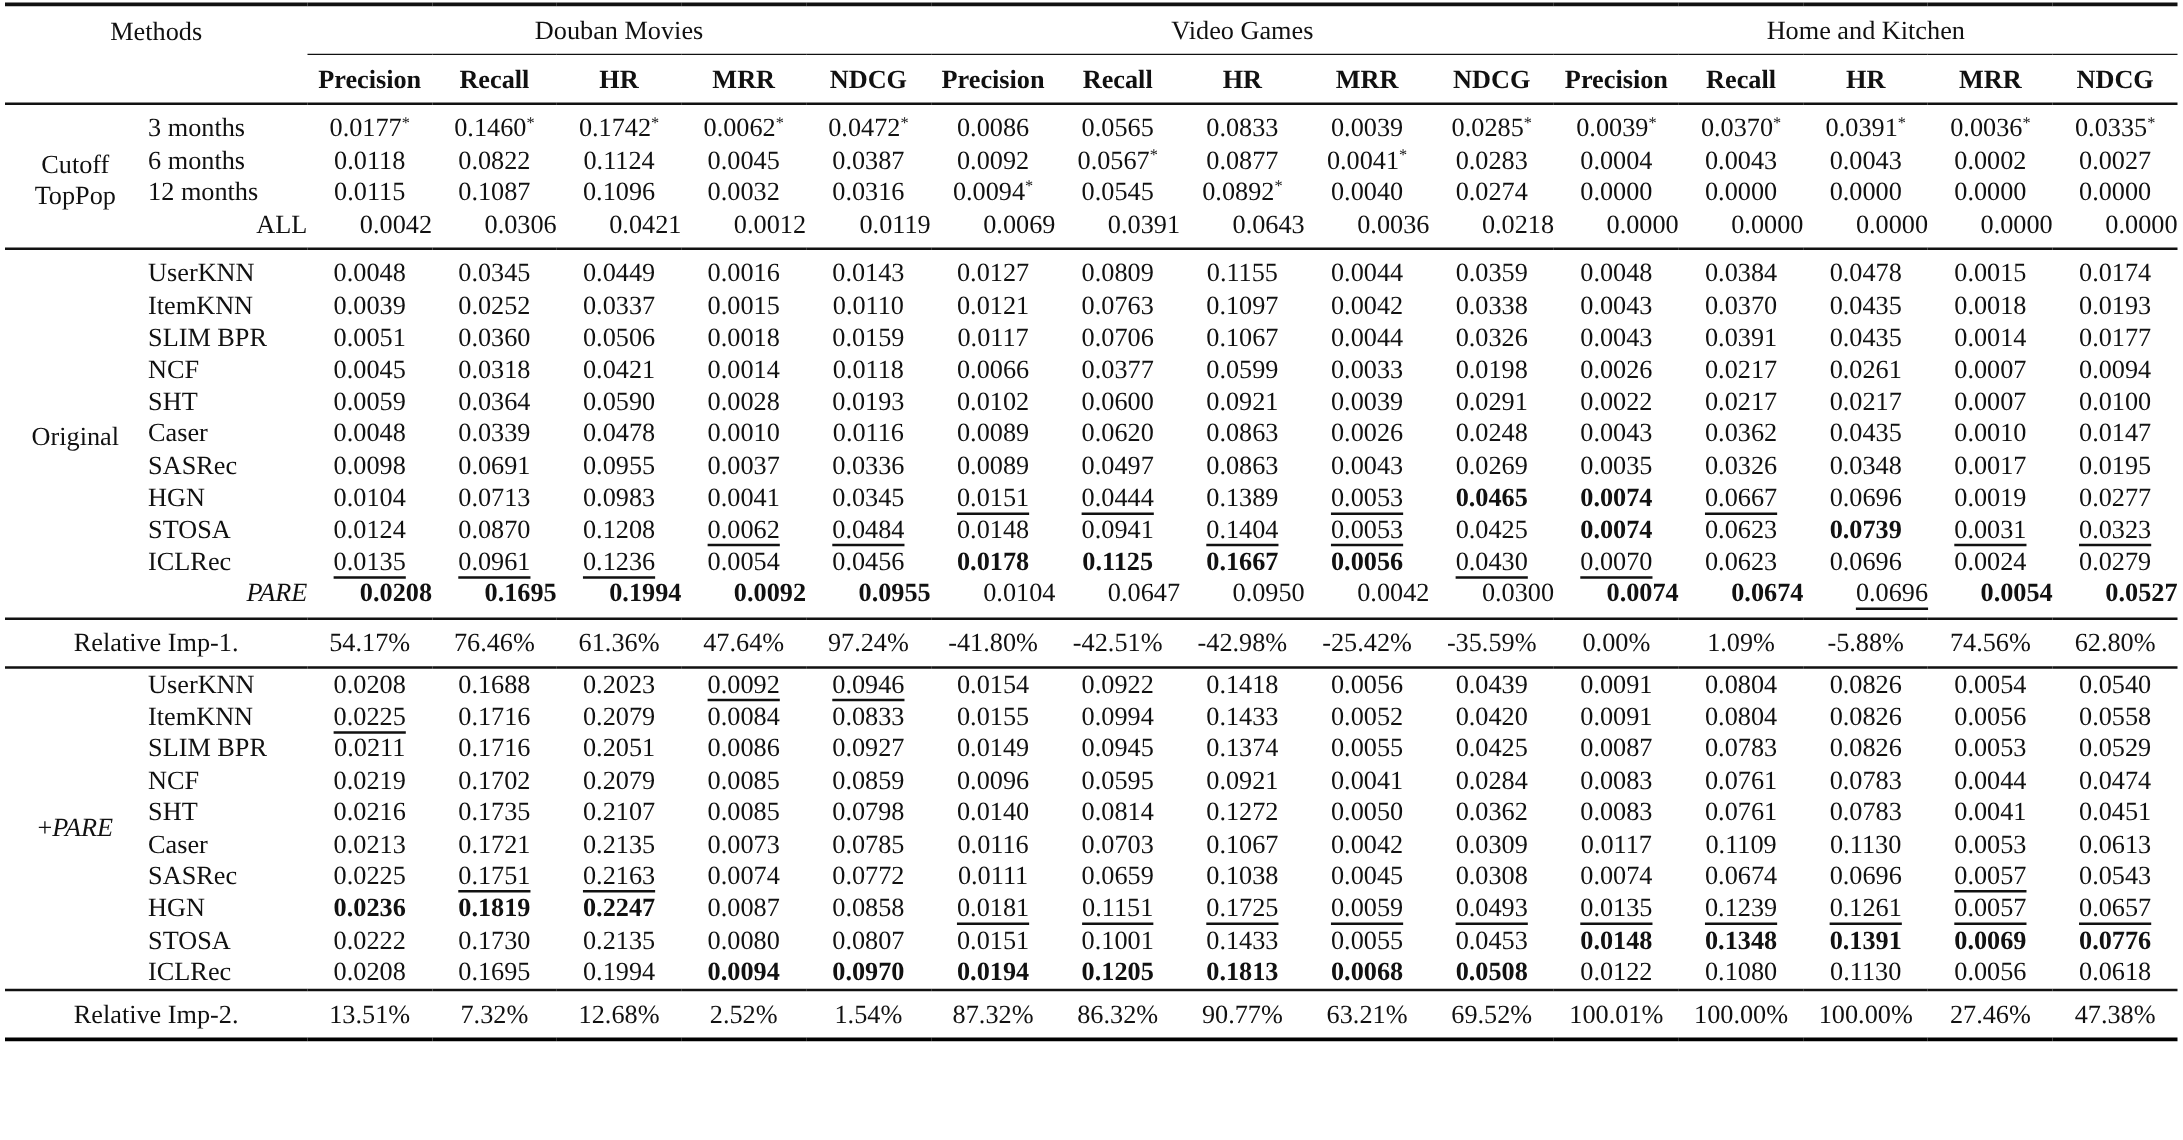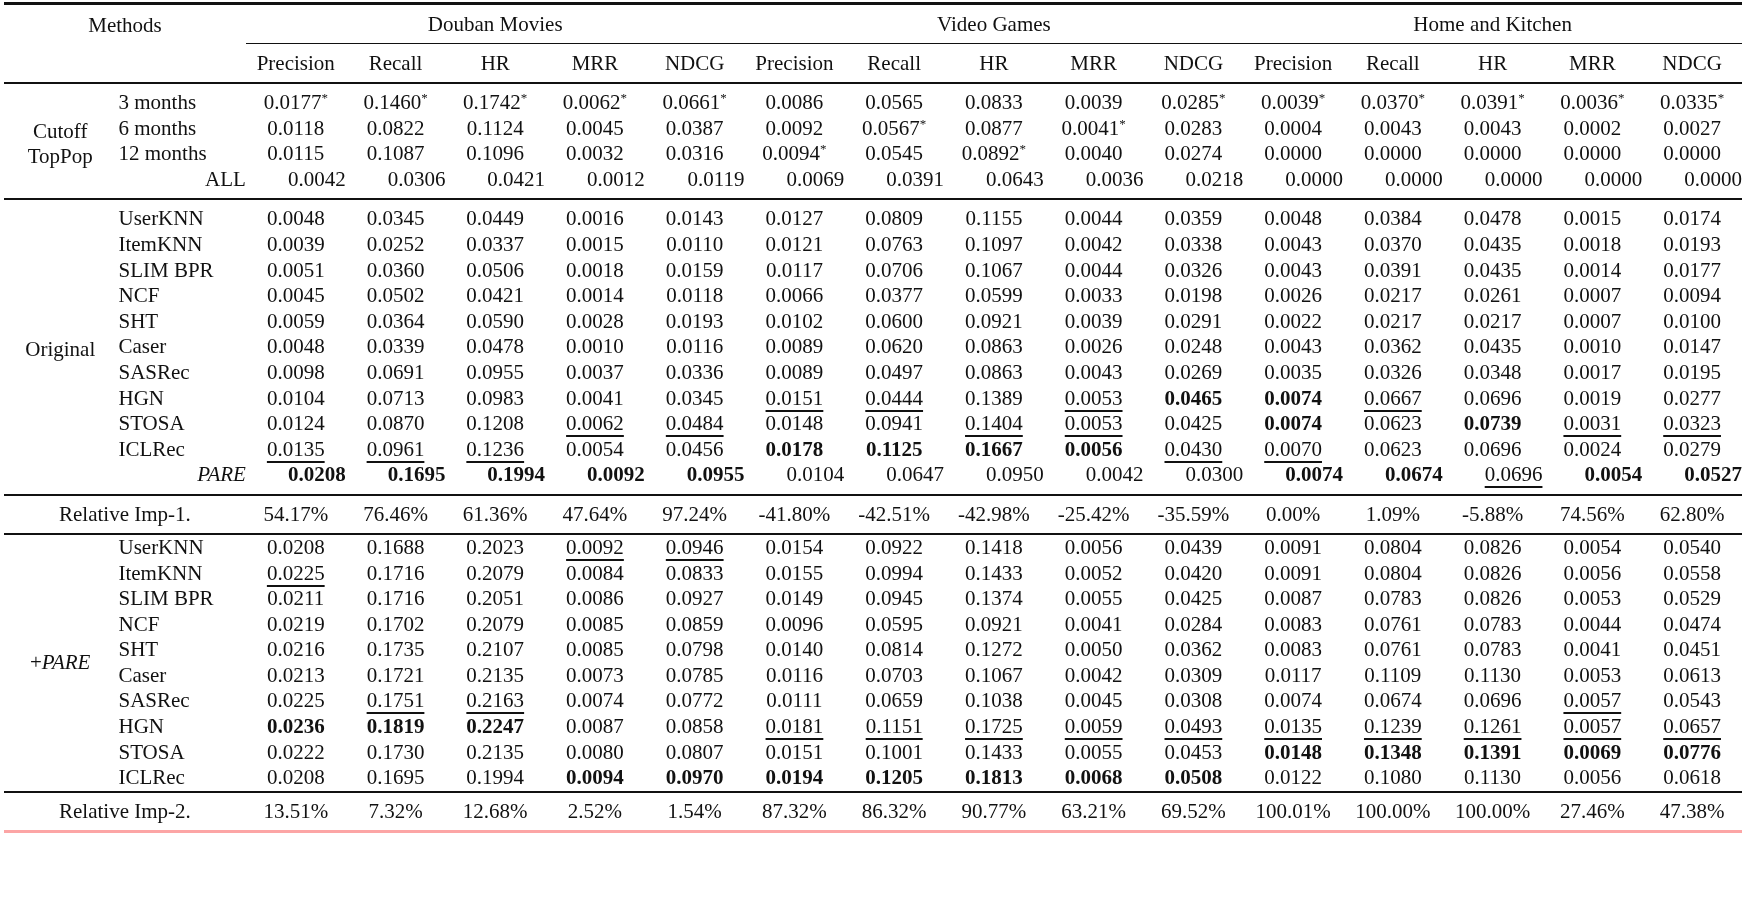--- a/index.html
+++ b/index.html
@@ -2,24 +2,24 @@
 <html><head>
 <meta charset="utf-8">
 <style>
   html, body { margin: 0; padding: 0; background: #ffffff; }
   body { width: 1746px; height: 912px; overflow: hidden; font-family: "Liberation Serif", "DejaVu Serif", serif; color: #111; }
   #wrap { position: relative; width: 1746px; height: 912px; }
   table { position: absolute; left: 4px; top: 2px; width: 1738px; border-collapse: collapse; font-size: 21px; }
   td, th { padding: 0; text-align: center; font-weight: normal; white-space: nowrap; }
   .toprule { border-top: 3px solid #111; }
   .midrule { border-top: 2px solid #111; }
-  .botrule { border-bottom: 3px solid #fca5a5; }
+  .botrule { border-bottom: 3px solid #000000; }
   .cmid { border-bottom: 1.5px solid #111; }
   tr.h1 td { height: 38px; vertical-align: middle; margin-top: 20px; }
-  tr.h2 td { height: 38px; vertical-align: middle; }
+  tr.h2 td { height: 38px; vertical-align: middle; font-weight: bold; }
   tr.r td { height: 25.6px; line-height: 25.6px; }
   tr.rel td { height: 37px; margin-top: 44px; }
   td.group { width: 106px; vertical-align: middle; line-height: 27px; }
   td.method { width: 120px; text-align: left; padding-left: 2px; margin-left: 48px; }
   td.num { width: 94px; }
   .b { font-weight: bold; }
   .u span.v { text-decoration: underline; text-underline-offset: 5px; text-decoration-thickness: 1.5px; }
   .it { font-style: italic; }
   sup { font-size: 13px; vertical-align: 7px; line-height: 0; }
   tr.first td { padding-top: 6px; }
@@ -59,21 +59,21 @@
         <tr class="r first midrule">
           <td class="group" rowspan="4">
             <div>Cutoff</div>
             <div>TopPop</div>
           </td>
           <td class="method">3 months</td>
           <td class="num"><span class="v">0.0177</span><sup>*</sup></td>
           <td class="num"><span class="v">0.1460</span><sup>*</sup></td>
           <td class="num"><span class="v">0.1742</span><sup>*</sup></td>
           <td class="num"><span class="v">0.0062</span><sup>*</sup></td>
-          <td class="num"><span class="v">0.0661</span><sup>*</sup></td>
+          <td class="num"><span class="v">0.0472</span><sup>*</sup></td>
           <td class="num"><span class="v">0.0086</span></td>
           <td class="num"><span class="v">0.0565</span></td>
           <td class="num"><span class="v">0.0833</span></td>
           <td class="num"><span class="v">0.0039</span></td>
           <td class="num"><span class="v">0.0285</span><sup>*</sup></td>
           <td class="num"><span class="v">0.0039</span><sup>*</sup></td>
           <td class="num"><span class="v">0.0370</span><sup>*</sup></td>
           <td class="num"><span class="v">0.0391</span><sup>*</sup></td>
           <td class="num"><span class="v">0.0036</span><sup>*</sup></td>
           <td class="num"><span class="v">0.0335</span><sup>*</sup></td>
@@ -185,21 +185,21 @@
           <td class="num"><span class="v">0.0326</span></td>
           <td class="num"><span class="v">0.0043</span></td>
           <td class="num"><span class="v">0.0391</span></td>
           <td class="num"><span class="v">0.0435</span></td>
           <td class="num"><span class="v">0.0014</span></td>
           <td class="num"><span class="v">0.0177</span></td>
         </tr>
         <tr class="r">
           <td class="method">NCF</td>
           <td class="num"><span class="v">0.0045</span></td>
-          <td class="num"><span class="v">0.0502</span></td>
+          <td class="num"><span class="v">0.0318</span></td>
           <td class="num"><span class="v">0.0421</span></td>
           <td class="num"><span class="v">0.0014</span></td>
           <td class="num"><span class="v">0.0118</span></td>
           <td class="num"><span class="v">0.0066</span></td>
           <td class="num"><span class="v">0.0377</span></td>
           <td class="num"><span class="v">0.0599</span></td>
           <td class="num"><span class="v">0.0033</span></td>
           <td class="num"><span class="v">0.0198</span></td>
           <td class="num"><span class="v">0.0026</span></td>
           <td class="num"><span class="v">0.0217</span></td>

